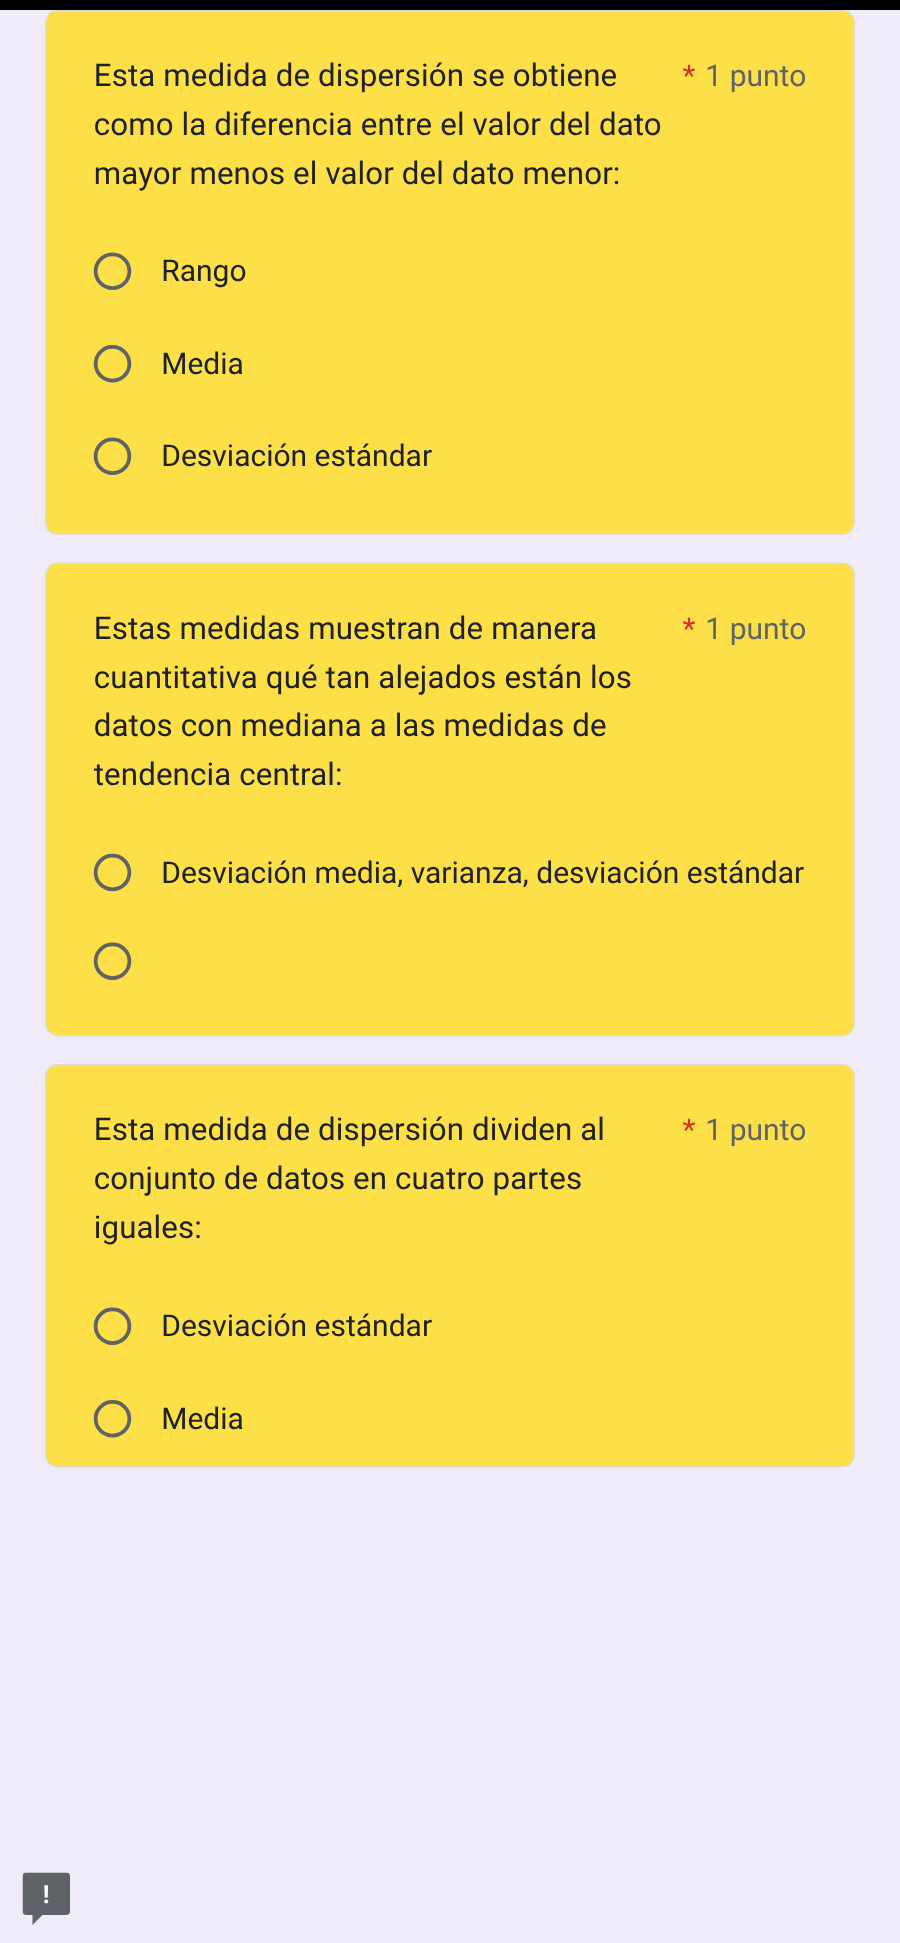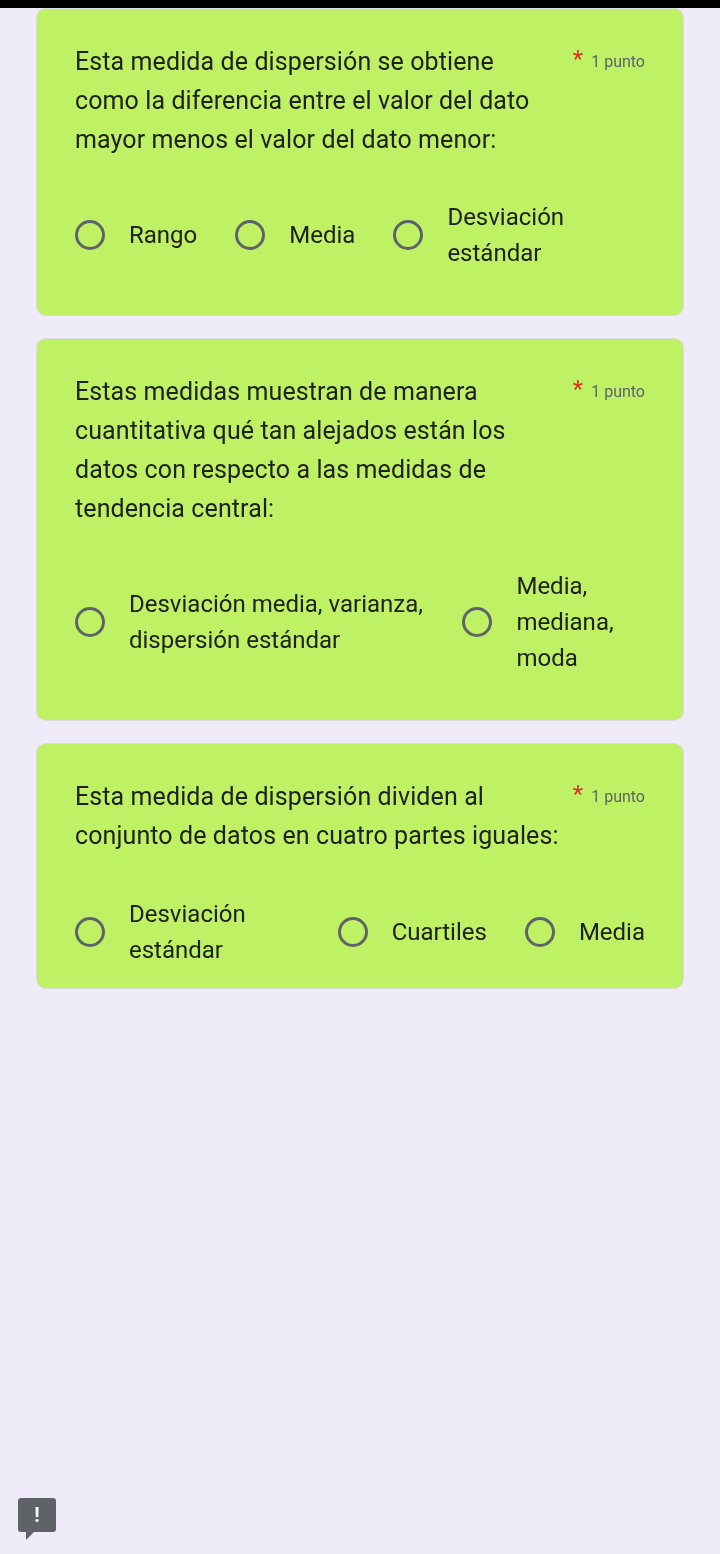--- a/index.html
+++ b/index.html
@@ -11,21 +11,21 @@
     padding: 0;
   }
   .topbar {
     height: 8px;
     background: #000;
   }
   .form-container {
     padding: 0 36px;
   }
   .question-card {
-    background: #bef264;
+    background: #fde047;
     border-radius: 10px;
     padding: 34px 38px 44px 38px;
     margin-bottom: 22px;
     border: 1px solid #dadce0;
   }
   .question-header {
     display: flex;
     align-items: flex-start;
     justify-content: space-between;
     gap: 14px;
@@ -45,25 +45,25 @@
     white-space: nowrap;
     padding-top: 4px;
   }
   .required-asterisk {
     color: #d93025;
     font-size: 24px;
     line-height: 1;
   }
   .points-label {
     color: #5f6368;
-    font-size: 16px;
+    font-size: 24px;
   }
   .options {
     display: flex;
-    flex-direction: row;
+    flex-direction: column;
     gap: 38px;
     justify-content: space-between;
   }
   .option-row {
     display: flex;
     align-items: center;
     gap: 24px;
     cursor: pointer;
   }
   .radio-outer {
@@ -131,57 +131,52 @@
       </div>
       <div class="option-row">
         <div class="radio-outer"></div>
         <div class="option-label">Desviación estándar</div>
       </div>
     </div>
   </div>
 
   <div class="question-card">
     <div class="question-header">
-      <div class="question-text">Estas medidas muestran de manera cuantitativa qué tan alejados están los datos con respecto a las medidas de tendencia central:</div>
+      <div class="question-text">Estas medidas muestran de manera cuantitativa qué tan alejados están los datos con mediana a las medidas de tendencia central:</div>
       <div class="points-wrap">
         <span class="required-asterisk">*</span>
         <span class="points-label">1 punto</span>
       </div>
     </div>
     <div class="options">
       <div class="option-row">
         <div class="radio-outer"></div>
-        <div class="option-label">Desviación media, varianza, dispersión estándar</div>
+        <div class="option-label">Desviación media, varianza, desviación estándar</div>
       </div>
       <div class="option-row">
         <div class="radio-outer"></div>
-        <div class="option-label">Media, mediana, moda</div>
       </div>
     </div>
   </div>
 
   <div class="question-card" style="margin-bottom:18px; padding-bottom:20px;">
     <div class="question-header">
       <div class="question-text">Esta medida de dispersión dividen al conjunto de datos en  cuatro partes iguales:</div>
       <div class="points-wrap">
         <span class="required-asterisk">*</span>
         <span class="points-label">1 punto</span>
       </div>
     </div>
     <div class="options">
       <div class="option-row">
         <div class="radio-outer"></div>
         <div class="option-label">Desviación estándar</div>
       </div>
       <div class="option-row">
         <div class="radio-outer"></div>
-        <div class="option-label">Cuartiles</div>
-      </div>
-      <div class="option-row">
-        <div class="radio-outer"></div>
         <div class="option-label">Media</div>
       </div>
     </div>
   </div>
 
 </div>
 
 <div class="feedback-btn">
   <span class="feedback-exclaim">!</span>
 </div>

